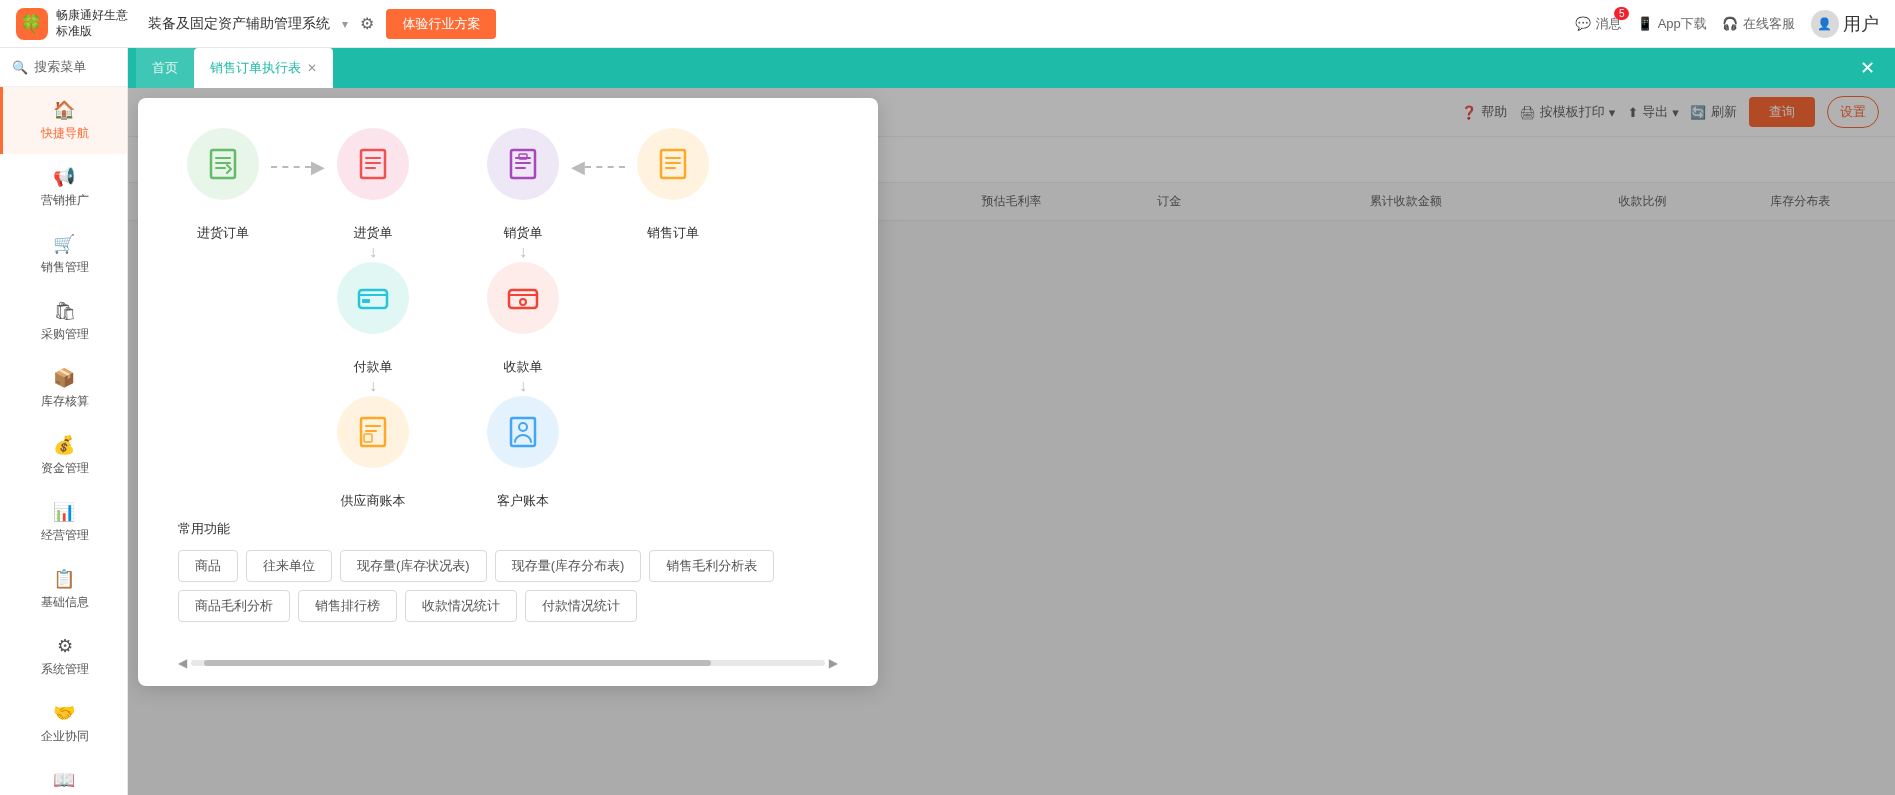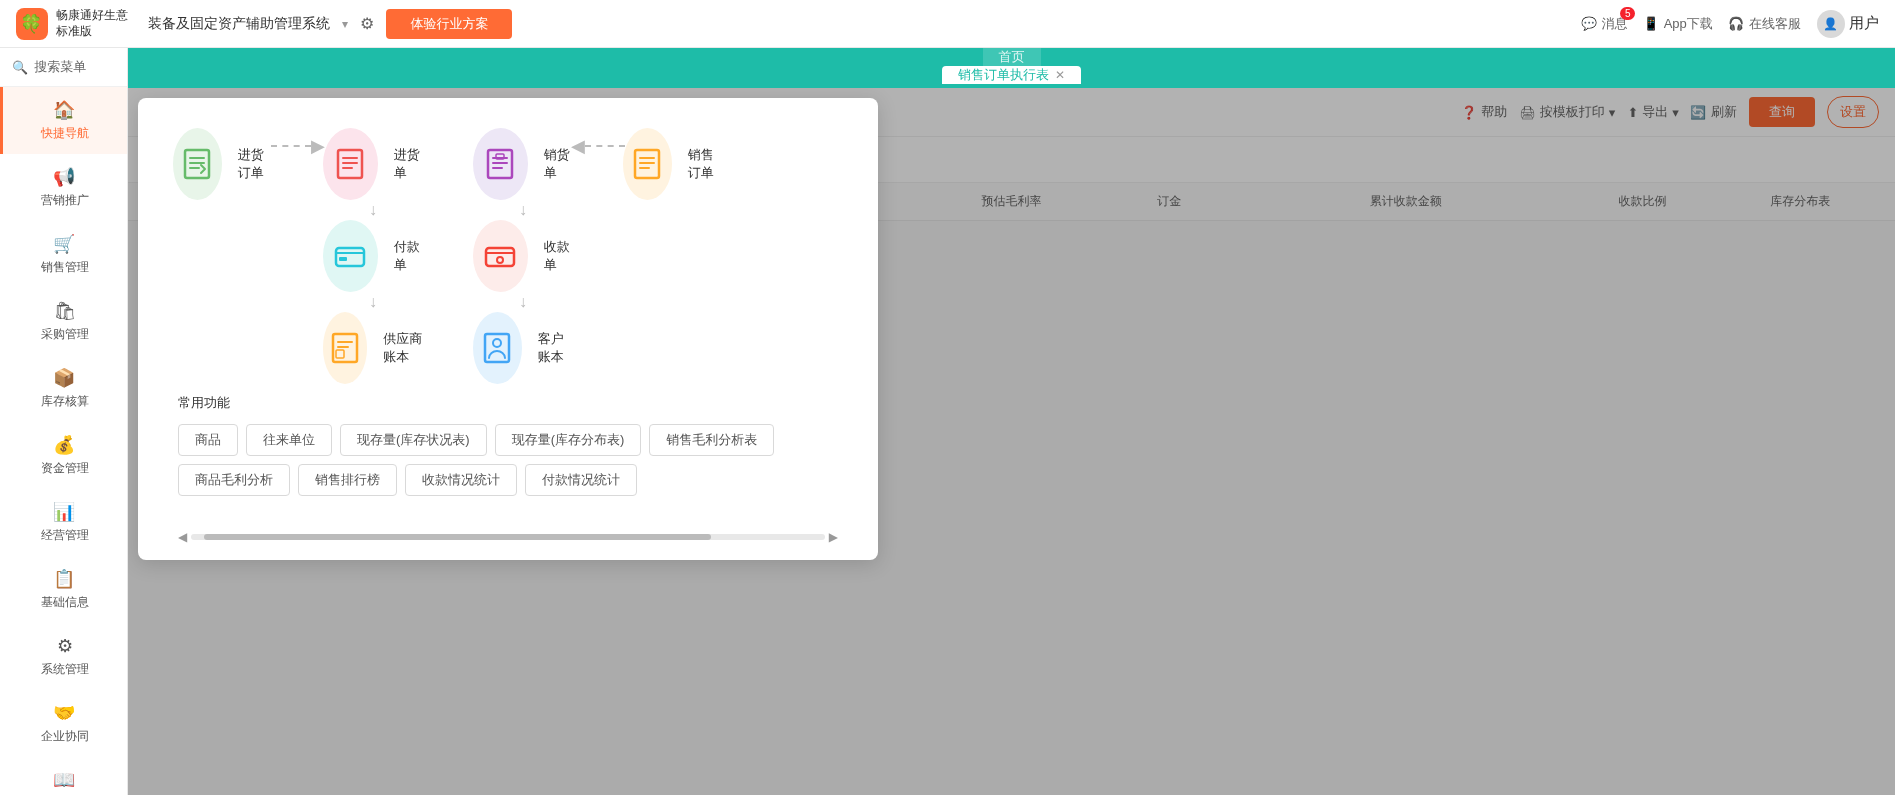--- a/index.html
+++ b/index.html
@@ -16,27 +16,27 @@
     }
     .top-header-left { display: flex; align-items: center; gap: 12px; }
     .logo-area { display: flex; align-items: center; gap: 8px; width: 120px; }
     .logo-icon { width: 32px; height: 32px; background: #ff6b35; border-radius: 8px; display: flex; align-items: center; justify-content: center; color: white; font-size: 18px; }
     .logo-text { font-size: 12px; color: #333; line-height: 1.3; }
     .system-title { font-size: 14px; color: #333; font-weight: 500; }
     .dropdown-arrow { color: #999; font-size: 12px; cursor: pointer; }
     .settings-icon { color: #666; font-size: 16px; cursor: pointer; }
     .trial-btn {
       background: #ff6b35; color: white; border: none; border-radius: 4px;
-      padding: 6px 24px; font-size: 13px; cursor: pointer; font-family: Liberation Serif, serif;
+      padding: 6px 16px; font-size: 13px; cursor: pointer; font-family: Liberation Serif, serif;
     }
     .top-header-right { display: flex; align-items: center; gap: 16px; }
     .header-action { display: flex; align-items: center; gap: 4px; color: #666; font-size: 13px; cursor: pointer; position: relative; }
     .badge { background: #f5222d; color: white; border-radius: 10px; font-size: 10px; padding: 1px 5px; position: absolute; top: -8px; right: -8px; }
     .avatar { width: 28px; height: 28px; background: #d9d9d9; border-radius: 50%; display: flex; align-items: center; justify-content: center; font-size: 12px; }
-    .user-name { color: #333; font-size: 15px; }
+    .user-name { color: #333; font-size: 18px; }
 
     
     .main-area { display: flex; flex: 1; overflow: hidden; }
 
     
     .sidebar {
       width: 128px; background: #fff; border-right: 1px solid #e8e8e8;
       display: flex; flex-direction: column; overflow-y: auto;
     }
     .sidebar-item {
@@ -50,21 +50,21 @@
       display: flex; align-items: center; padding: 10px 12px; gap: 6px;
       color: #666; font-size: 13px; cursor: pointer; border-bottom: 1px solid #f0f0f0;
     }
 
     
     .content-area { flex: 1; display: flex; flex-direction: column; overflow: hidden; }
 
     
     .tab-bar {
       display: flex; align-items: center; background: #1ebca8;
-      height: 40px; padding: 0 8px; flex-direction: column;
+      height: 40px; padding: 0 8px;
     }
     .tab-item {
       padding: 0 16px; height: 40px; display: flex; align-items: center;
       color: rgba(255,255,255,0.85); cursor: pointer; font-size: 13px; gap: 6px;
     }
     .tab-item.home { background: rgba(255,255,255,0.15); }
     .tab-item.active-tab { background: #fff; color: #1ebca8; border-radius: 4px 4px 0 0; }
     .tab-close { font-size: 12px; color: #999; cursor: pointer; }
     .main-close-btn {
       margin-left: auto; color: white; font-size: 18px; cursor: pointer; padding: 0 12px;
@@ -106,21 +106,21 @@
       background: rgba(0,0,0,0.3); z-index: 100; display: flex;
       align-items: flex-start; justify-content: flex-start;
       padding-top: 10px; padding-left: 10px;
     }
     .modal {
       background: #fff; border-radius: 8px; width: 740px;
       box-shadow: 0 4px 20px rgba(0,0,0,0.15); overflow: hidden;
       position: relative;
     }
     .modal-content { padding: 30px 40px; }
-    .flow-node { display: flex; flex-direction: row; align-items: center; gap: 16px; }
+    .flow-node { display: flex; flex-direction: column; align-items: center; gap: 24px; }
     .flow-circle {
       width: 72px; height: 72px; border-radius: 50%;
       display: flex; align-items: center; justify-content: center;
       font-size: 28px;
     }
     .flow-label { font-size: 13px; color: #333; }
 
     
     .common-functions { margin-top: 10px; }
     .common-title { font-size: 13px; color: #333; margin-bottom: 12px; font-weight: 500; }

